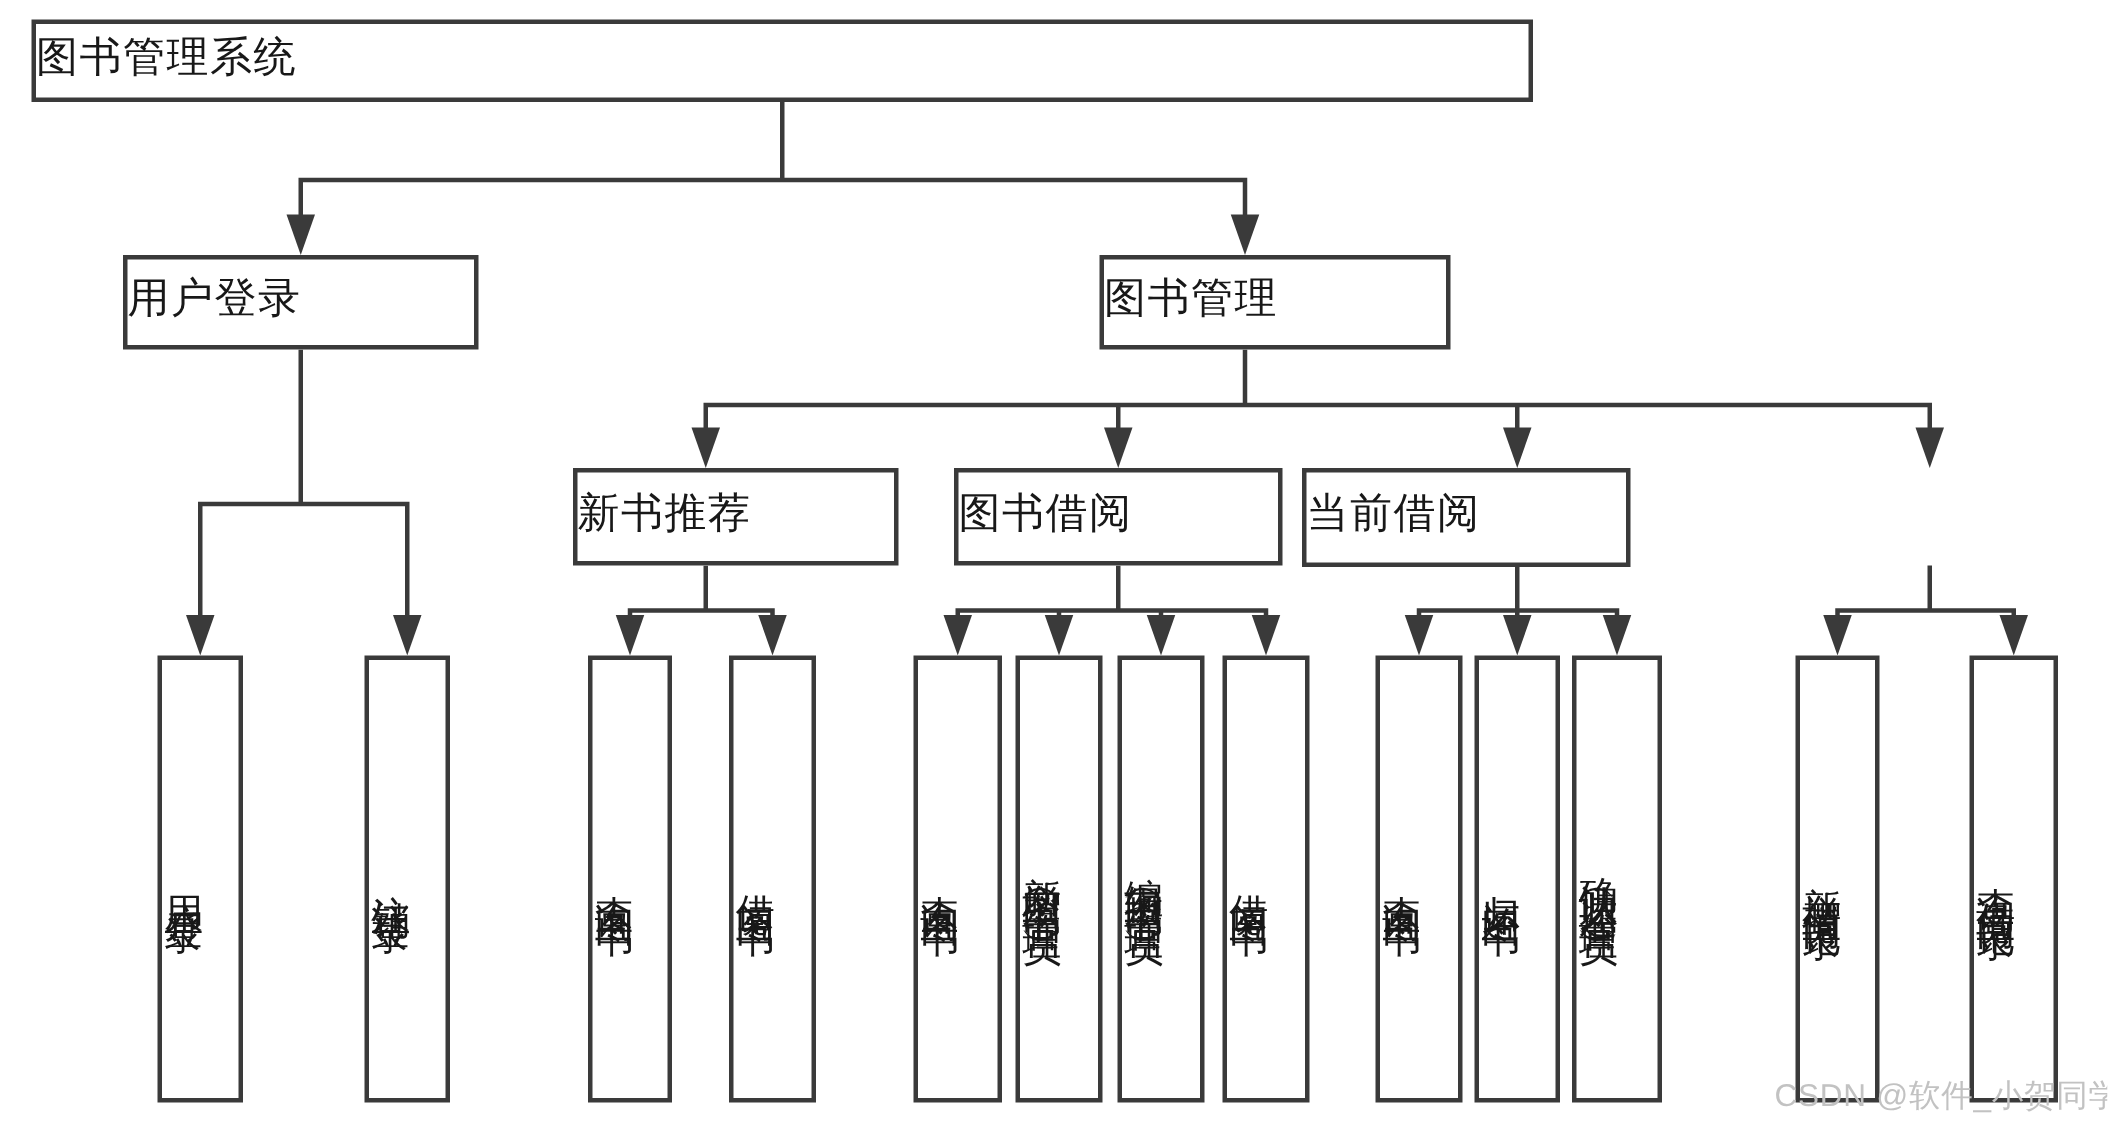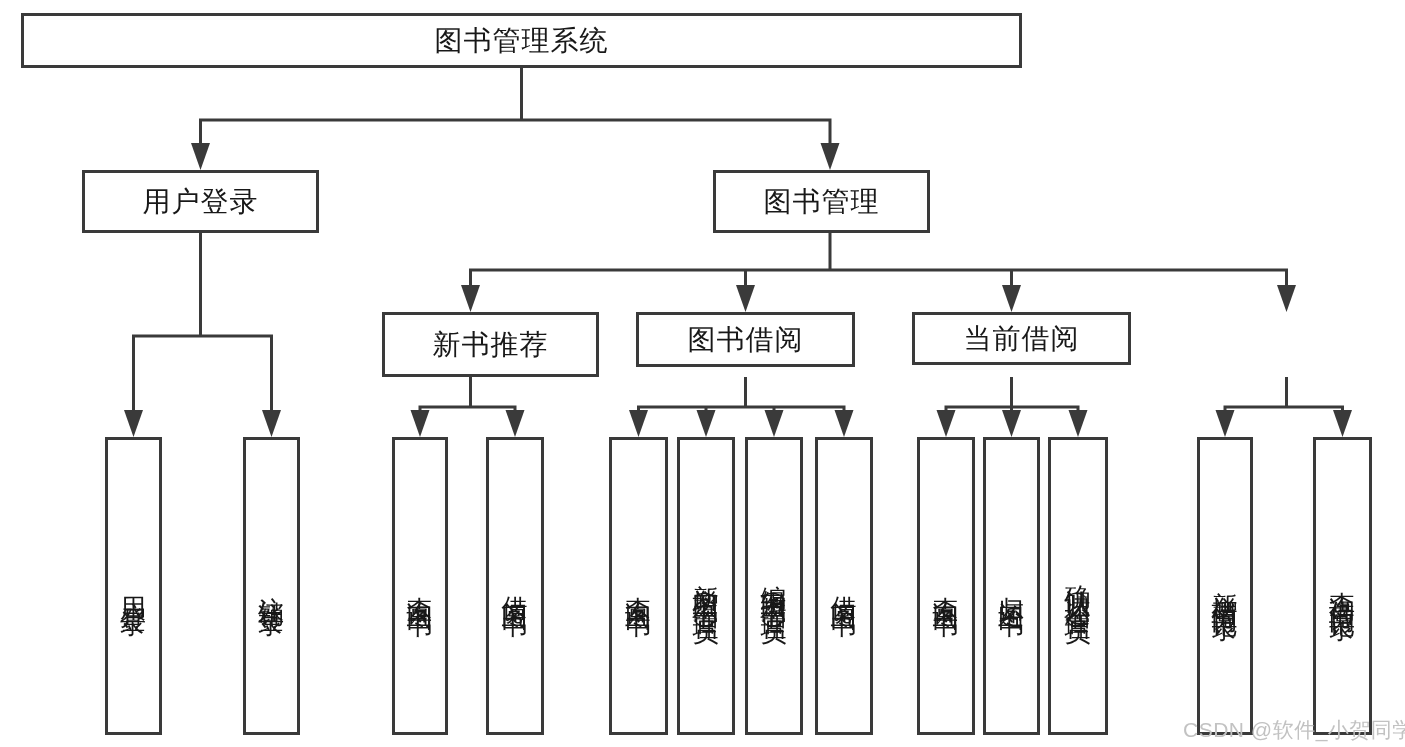--- a/index.html
+++ b/index.html
@@ -20,22 +20,22 @@
   .connectors{position:absolute;left:0;top:0;z-index:1;}
   .connectors path{stroke:var(--line);stroke-width:3;fill:none;}
   .connectors polygon{fill:var(--line);stroke:none;}
   .node{
     position:absolute;
     box-sizing:border-box;
     border:3px solid var(--line);
     background:#fff;
     display:flex;
     align-items:center;
-    justify-content:center;
     z-index:2;
+    font-family:Liberation Mono, monospace;
   }
   .node.h span{
     font-size:28px;
     letter-spacing:1px;
     white-space:nowrap;
     line-height:1;
   }
   .node.v span{
     writing-mode:vertical-rl;
     text-orientation:mixed;
@@ -108,31 +108,31 @@
     </g>
   </svg>
 
   <div class="node h" style="left:21px;top:13px;width:1001px;height:55px">
     <span>图书管理系统</span>
   </div>
 
   <div class="node h" style="left:82px;top:170px;width:237px;height:63px">
     <span>用户登录</span>
   </div>
-  <div class="node h" style="left:713px;top:170px;width:217px;height:63px">
+  <div class="node h" style="left:733px;top:170px;width:234px;height:63px">
     <span>图书管理</span>
   </div>
 
   <div class="node h" style="left:382px;top:312px;width:217px;height:65px">
     <span>新书推荐</span>
   </div>
-  <div class="node h" style="left:636px;top:312px;width:219px;height:55px">
+  <div class="node h" style="left:636px;top:312px;width:219px;height:65px">
     <span>图书借阅</span>
   </div>
-  <div class="node h" style="left:912px;top:312px;width:219px;height:53px">
+  <div class="node h" style="left:868px;top:312px;width:219px;height:66px">
     <span>当前借阅</span>
   </div>
 
   <div class="node v" style="left:105px;top:437px;width:57px;height:298px">
     <span>用户登录</span>
   </div>
   <div class="node v" style="left:243px;top:437px;width:57px;height:298px">
     <span>注销登录</span>
   </div>
 

